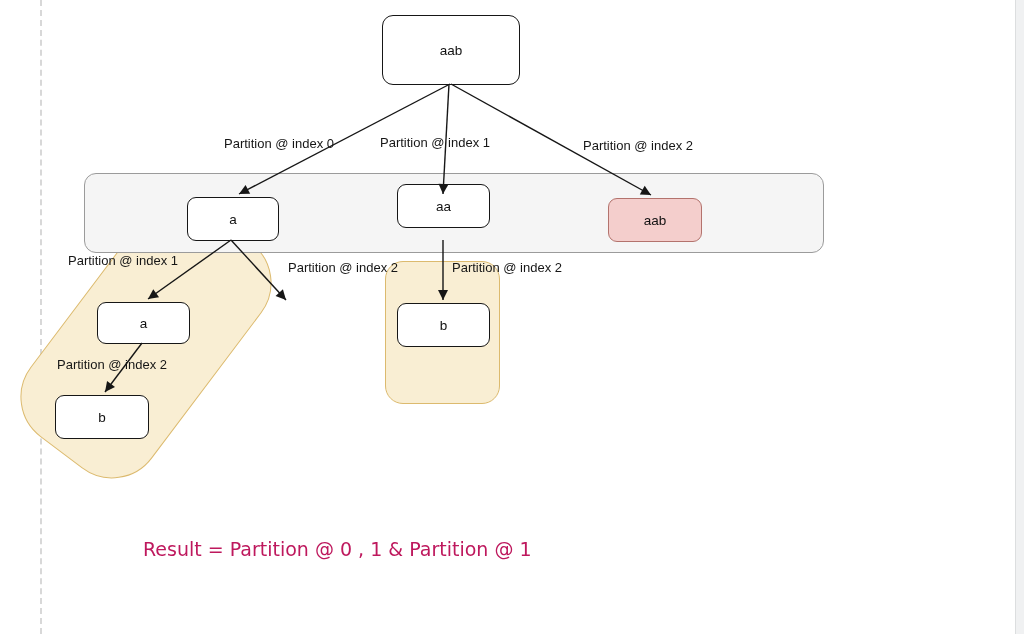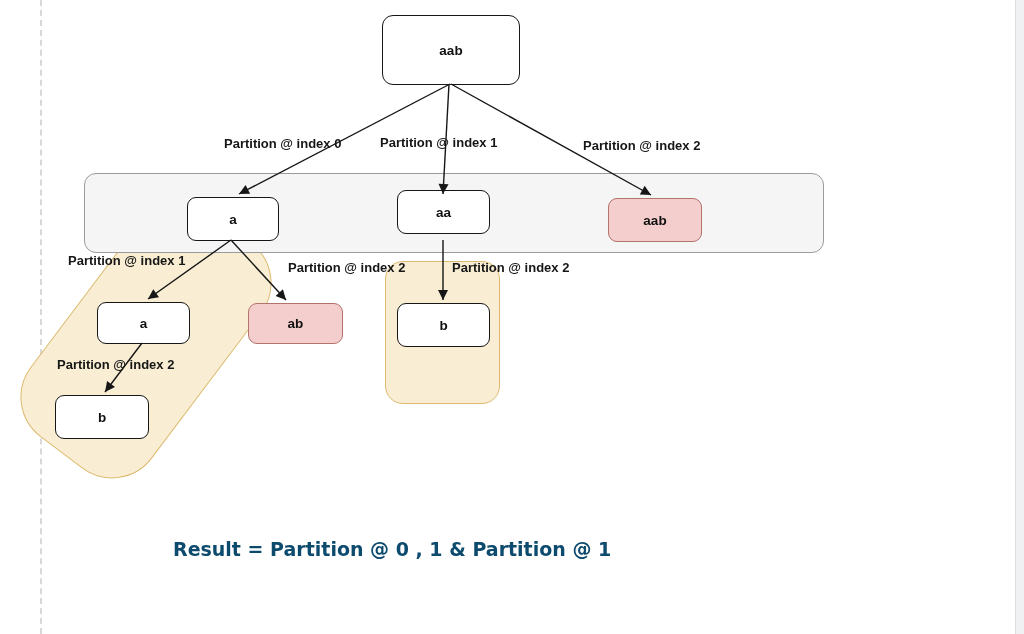--- a/index.html
+++ b/index.html
@@ -42,21 +42,21 @@
     position:absolute;display:flex;align-items:center;justify-content:center;
     background:#ffffff;border:1.5px solid var(--ink);border-radius:9px;
     font-size:13.5px;color:#111;z-index:5;
   }
   .node.highlight{
     background:var(--node-highlight-fill);
     border-color:var(--node-highlight-border);
   }
   #node-root  {left:382px;top:15px; width:136px;height:68px;border-radius:11px;}
   #node-a     {left:187px;top:197px;width:90px; height:42px;}
-  #node-aa    {left:397px;top:190px;width:91px; height:42px;text-align:center;}
+  #node-aa    {left:397px;top:184px;width:91px; height:42px;text-align:center;}
   #node-aab2  {left:608px;top:198px;width:92px; height:42px;}
   #node-a2    {left:97px; top:302px;width:91px; height:40px;}
   #node-ab    {left:248px;top:303px;width:93px; height:39px;}
   #node-bmid  {left:397px;top:303px;width:91px; height:42px;}
   #node-bleft {left:55px; top:395px;width:92px; height:42px;}
   .edges-layer{
     position:absolute;left:0;top:0;width:1024px;height:634px;
     z-index:6;pointer-events:none;
   }
   .edge-label{
@@ -65,45 +65,44 @@
   }
   #el0{left:224px;top:136px;}
   #el1{left:380px;top:135px;}
   #el2{left:583px;top:138px;}
   #el3{left:68px; top:253px;}
   #el4{left:288px;top:260px;}
   #el5{left:452px;top:260px;}
   #el6{left:57px; top:357px;}
   .result-text{
     position:absolute;left:143px;top:538px;
-    font-family:"DejaVu Sans", sans-serif;font-size:19px;color:#0c4a6e;
-    white-space:nowrap;z-index:7;margin-left:30px;
+    font-family:"DejaVu Sans", sans-serif;font-size:19px;color:#be185d;
+    white-space:nowrap;z-index:7;
   }
   .scrollbar-track{
     position:absolute;right:0;top:0;width:8px;height:634px;
     background:#f0f1f2;border-left:1px solid #dcdedf;z-index:9;
   }
 </style>
 </head>
 <body>
 
-<div style="position:absolute;inset:0;font-weight:bold;">
+<div style="position:absolute;inset:0;">
 
   <div class="guide-line"></div>
 
   <div class="band-rotated"></div>
   <div class="gray-band"></div>
   <div class="yellow-box"></div>
 
   <div class="node" id="node-root">aab</div>
   <div class="node" id="node-a">a</div>
   <div class="node" id="node-aa">aa</div>
   <div class="node highlight" id="node-aab2">aab</div>
   <div class="node" id="node-a2">a</div>
-  <div class="node highlight" id="node-ab">ab</div>
   <div class="node" id="node-bmid">b</div>
   <div class="node" id="node-bleft">b</div>
 
   <svg class="edges-layer" viewBox="0 0 1024 634" xmlns="http://www.w3.org/2000/svg">
     <defs>
       <marker id="arrow" viewBox="0 0 12 12" refX="11" refY="6" markerWidth="12" markerHeight="12" markerUnits="userSpaceOnUse" orient="auto">
         <path d="M1,1 L11,6 L1,11 Z" fill="#161616"></path>
       </marker>
     </defs>
     <g stroke="#161616" stroke-width="1.4" fill="none">

